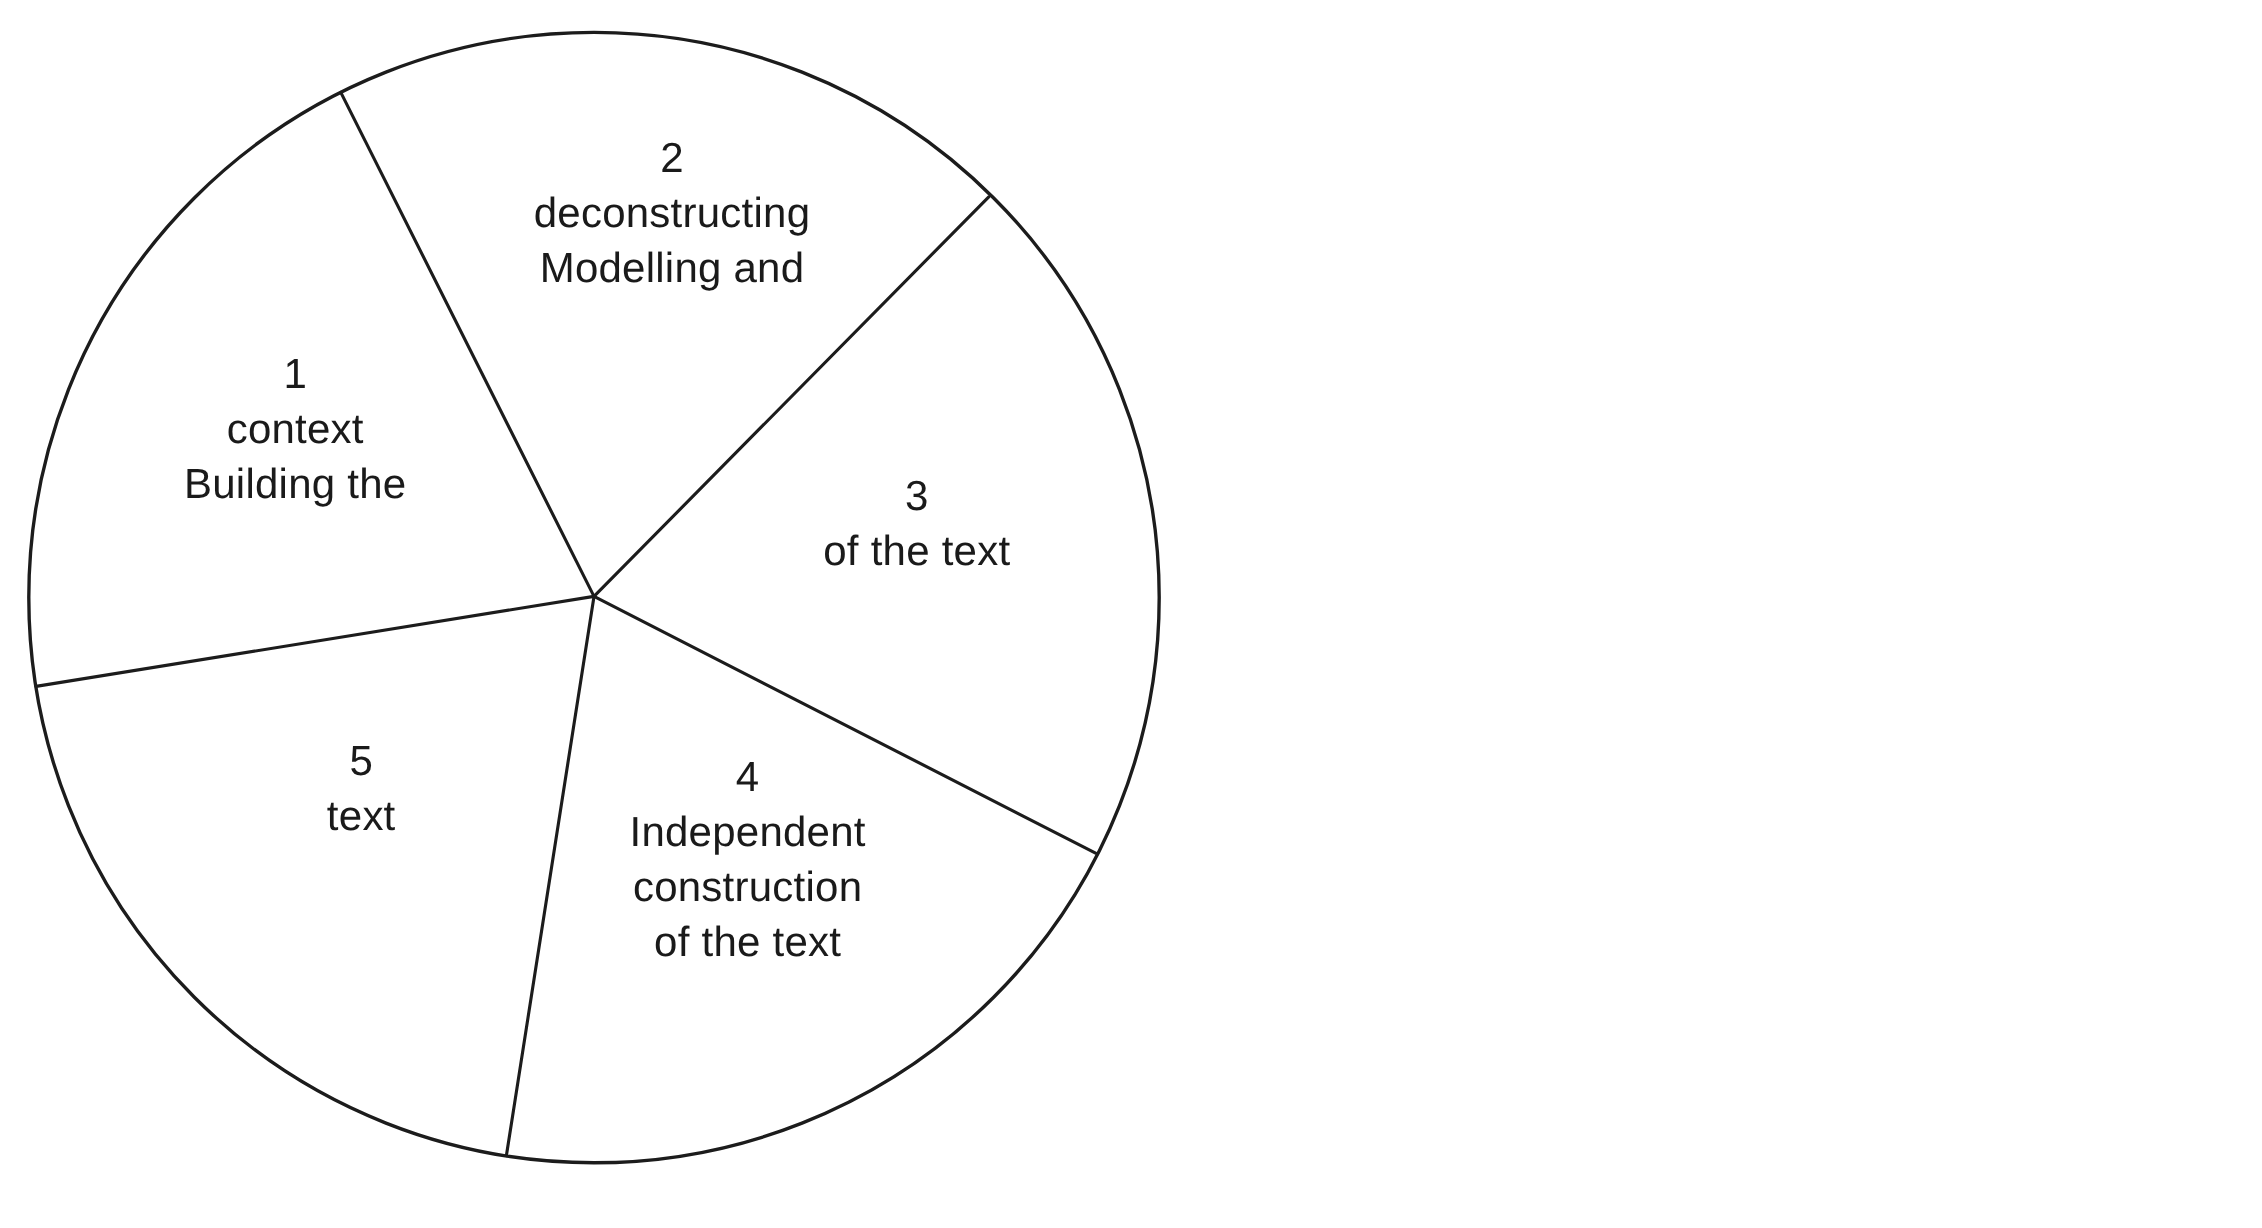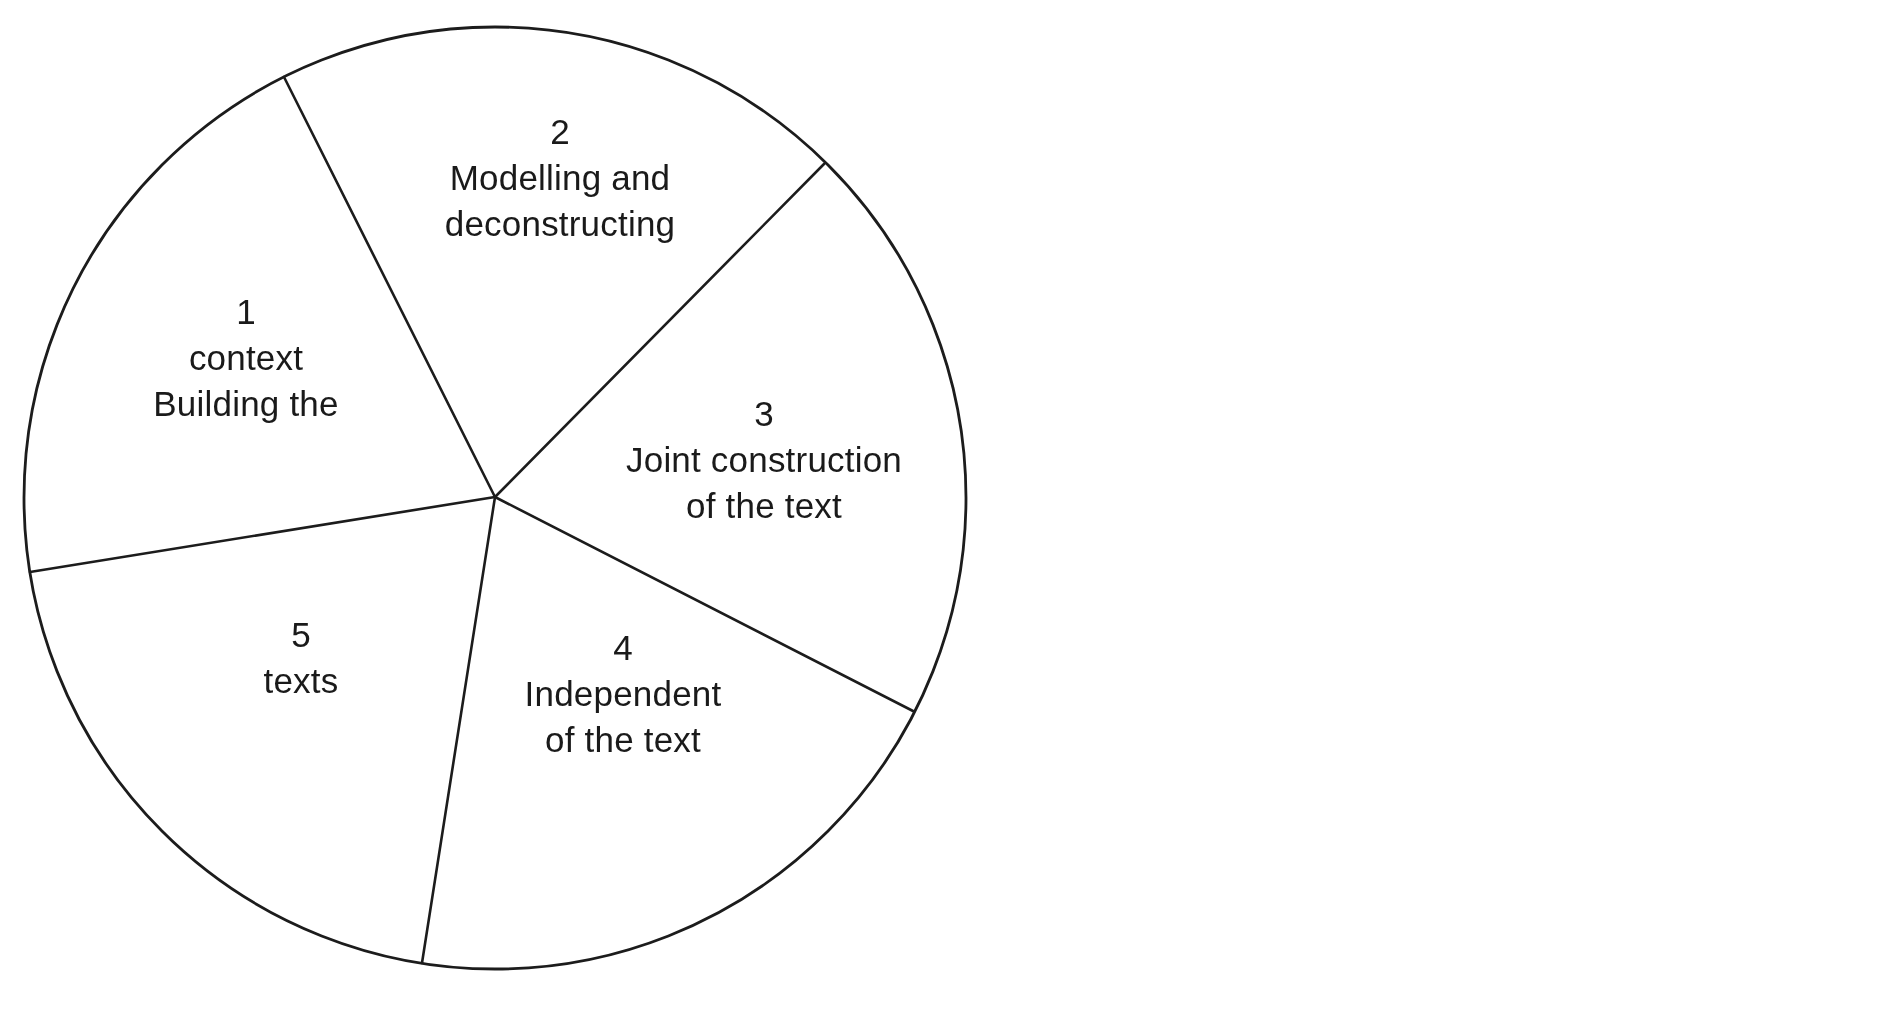--- a/index.html
+++ b/index.html
@@ -67,34 +67,34 @@
   </svg>
 
   <div class="segment-label label-1">
     <div>1</div>
     <div>context</div>
     <div>Building the</div>
   </div>
 
   <div class="segment-label label-2">
     <div>2</div>
+    <div>deconstructing</div>
     <div>Modelling and</div>
-    <div>deconstructing</div>
   </div>
 
   <div class="segment-label label-3">
     <div>3</div>
-    <div>Joint construction</div>
     <div>of the text</div>
   </div>
 
   <div class="segment-label label-4">
     <div>4</div>
     <div>Independent</div>
+    <div>construction</div>
     <div>of the text</div>
   </div>
 
   <div class="segment-label label-5">
     <div>5</div>
-    <div>texts</div>
+    <div>text</div>
   </div>
 
 </div>
 
 </body></html>

